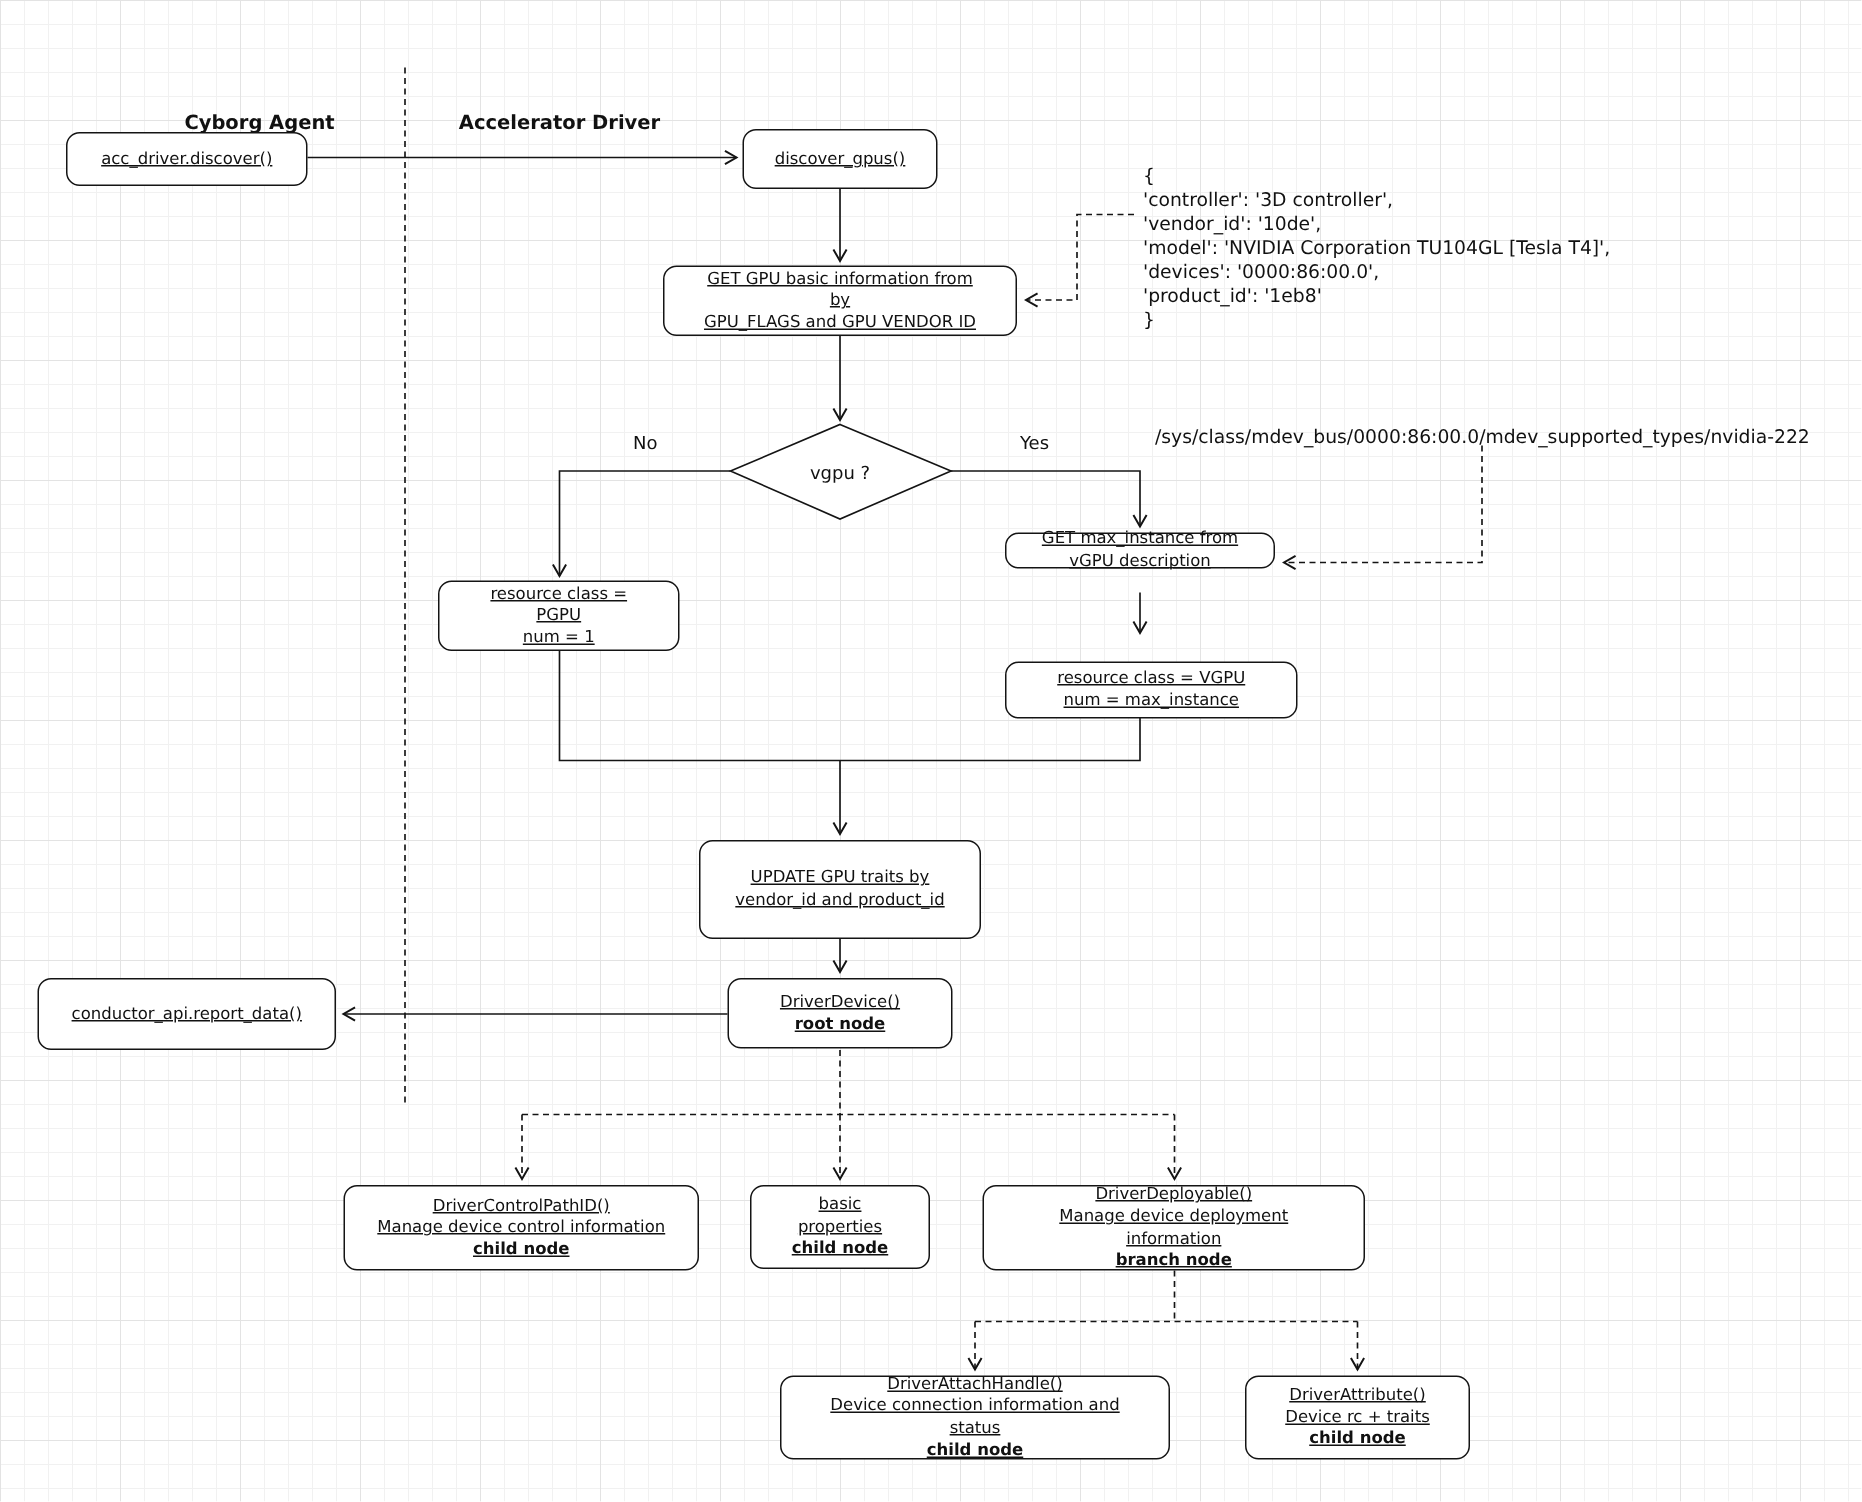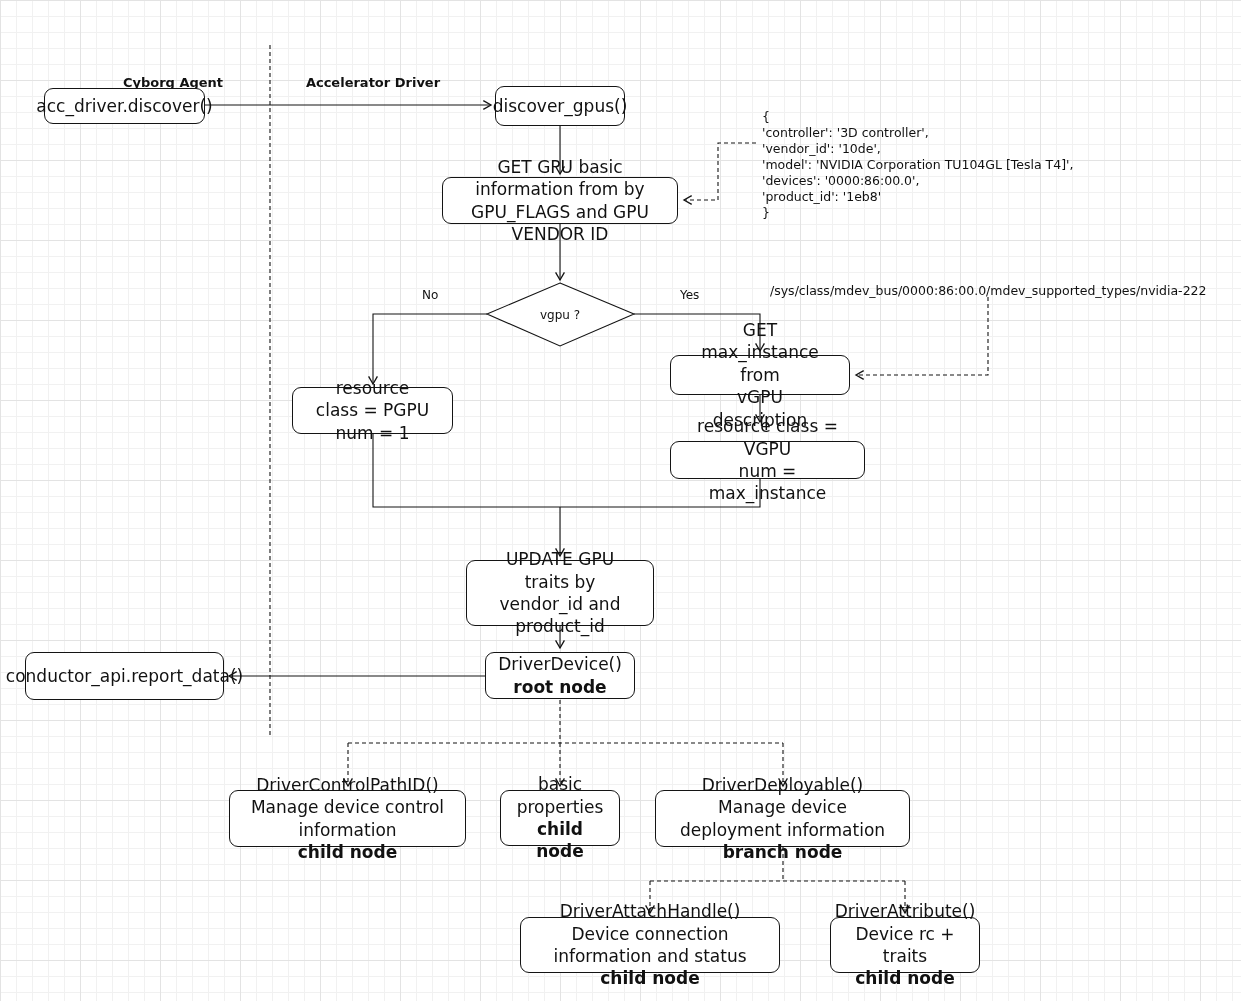--- a/index.html
+++ b/index.html
@@ -14,21 +14,21 @@
       linear-gradient(to right, #f1f1f1 1px, transparent 1px),
       linear-gradient(to bottom, #f1f1f1 1px, transparent 1px);
     background-size: 80px 80px, 80px 80px, 16px 16px, 16px 16px;
   }
   svg.edges { position:absolute; left:0; top:0; width:1241px; height:1001px; }
   .edge { stroke:#141414; stroke-width:1.1; fill:none; }
   .dashed { stroke-dasharray:4 3; }
   .node {
     position:absolute; background:#fff; border:1px solid #141414; border-radius:9px;
     display:flex; flex-direction:column; align-items:center; justify-content:center;
-    text-align:center; font-size:17px; line-height:1.32; padding:3px 20px;
+    text-align:center; font-size:11px; line-height:1.32; padding:3px 20px;text-decoration:underline;
   }
   .bold { font-weight:bold; }
   .hdr { position:absolute; font-weight:bold; font-size:13px; transform:translateX(-50%); white-space:nowrap;margin-top:32px; }
   .ann { position:absolute; font-size:12.5px; line-height:16px; white-space:nowrap; }
   .edge-label { position:absolute; font-size:12px; white-space:nowrap; }
   .dlabel { position:absolute; transform:translate(-50%,-50%); font-size:12px; white-space:nowrap; }
 </style>
 </head>
 <body>
 
@@ -90,21 +90,21 @@
   <div class="dlabel" style="left:560px; top:315px;">vgpu ?</div>
 
   <div class="edge-label" style="left:422px; top:288px;">No</div>
   <div class="edge-label" style="left:680px; top:288px;">Yes</div>
 
   <div class="node" style="left:292px; top:387px; width:161px; height:47px;">
     <span>resource class = PGPU</span>
     <span>num = 1</span>
   </div>
 
-  <div class="node" style="left:670px; top:355px; width:180px; height:40px;">
+  <div class="node" style="left:670px; top:355px; width:180px; height:24px;">
     <span>GET max_instance from</span>
     <span>vGPU description</span>
   </div>
 
   <div class="node" style="left:670px; top:426px; width:195px; height:38px;margin-top:15px;">
     <span>resource class = VGPU</span>
     <span>num = max_instance</span>
   </div>
 
   <div class="node" style="left:466px; top:560px; width:188px; height:66px;">

